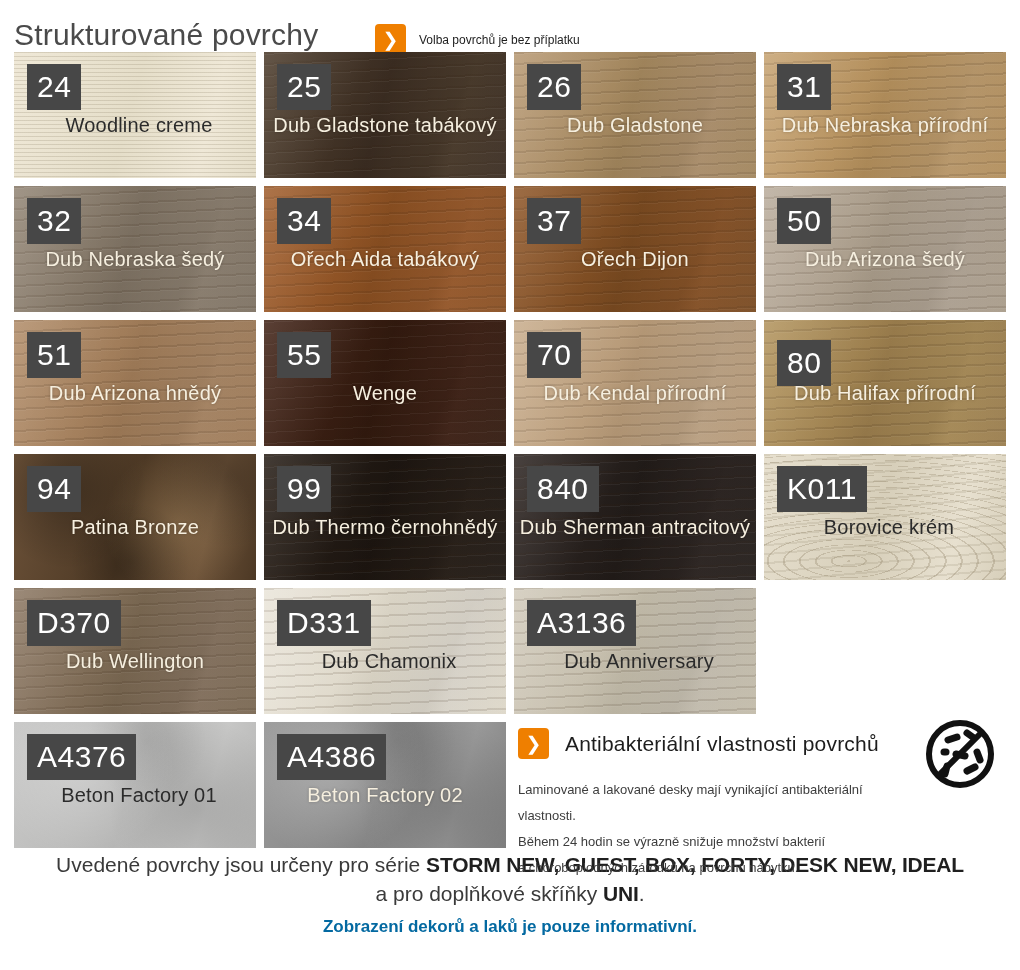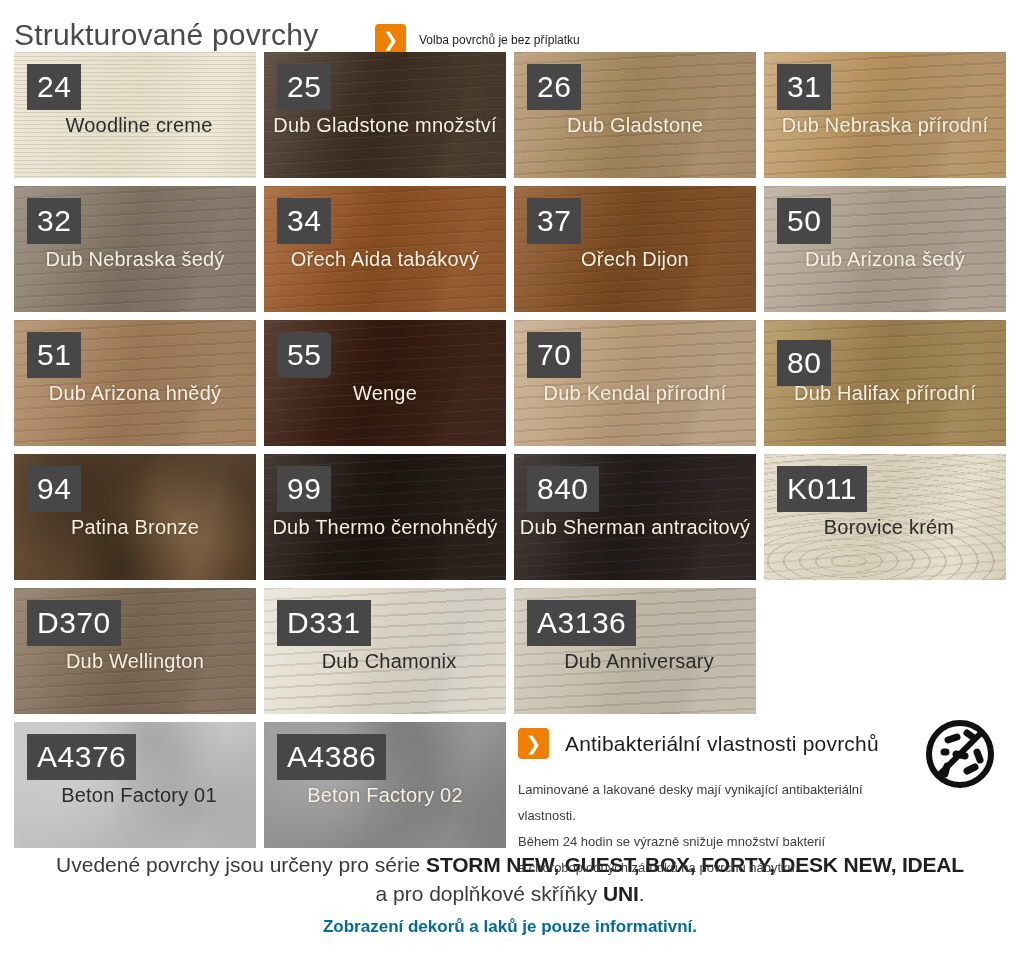--- a/index.html
+++ b/index.html
@@ -124,21 +124,21 @@
       <span>Během 24 hodin se výrazně snižuje množství bakterií</span><br>
       <span>a choroboplodných zárodků na povrchu nábytku.</span>
     </div>
   </div>
 <div class="swatch text-dark tex-fine-lines" style="grid-area: 1 / 1; --c1: #efe8d7; --c2: #e5dec9;">
     <div class="badge" style="background: rgb(71, 71, 71);">24</div>
     <div class="name">Woodline creme</div>
   </div>
     <div class="swatch text-light tex-wood" style="grid-area: 1 / 2; --c1: #4f3f2f; --c2: #3a2c21;">
     <div class="badge" style="background: rgb(71, 71, 71);">25</div>
-    <div class="name">Dub Gladstone množství</div>
+    <div class="name">Dub Gladstone tabákový</div>
   </div>
     <div class="swatch text-light tex-wood" style="grid-area: 1 / 3; --c1: #b89a75; --c2: #a1855c;">
     <div class="badge" style="background: rgb(71, 71, 71);">26</div>
     <div class="name">Dub Gladstone</div>
   </div>
     <div class="swatch text-light tex-wood" style="grid-area: 1 / 4; --c1: #c7a474; --c2: #b28e5b;">
     <div class="badge" style="background: rgb(71, 71, 71);">31</div>
     <div class="name">Dub Nebraska přírodní</div>
   </div>
     <div class="swatch text-light tex-wood" style="grid-area: 2 / 1; --c1: #948777; --c2: #7d7162;">
@@ -155,21 +155,21 @@
   </div>
     <div class="swatch text-light tex-wood" style="grid-area: 2 / 4; --c1: #bbae9e; --c2: #a89b89;">
     <div class="badge" style="background: rgb(71, 71, 71);">50</div>
     <div class="name">Dub Arizona šedý</div>
   </div>
     <div class="swatch text-light tex-wood" style="grid-area: 3 / 1; --c1: #b28e6b; --c2: #9e7a57;">
     <div class="badge" style="background: rgb(71, 71, 71);">51</div>
     <div class="name">Dub Arizona hnědý</div>
   </div>
     <div class="swatch text-light tex-wood" style="grid-area: 3 / 2; --c1: #44261a; --c2: #31190e;">
-    <div class="badge" style="background: rgb(71, 71, 71); border-radius: 6px;">55</div>
+    <div class="badge" style="background: rgb(71, 71, 71);">55</div>
     <div class="name">Wenge</div>
   </div>
     <div class="swatch text-light tex-wood" style="grid-area: 3 / 3; --c1: #c9ae8e; --c2: #b69977;">
     <div class="badge" style="background: rgb(71, 71, 71);">70</div>
     <div class="name">Dub Kendal přírodní</div>
   </div>
     <div class="swatch text-light tex-wood" style="grid-area: 3 / 4; --c1: #b3955f; --c2: #997c4c;">
     <div class="badge" style="background: rgb(71, 71, 71); margin-top: 8px;">80</div>
     <div class="name">Dub Halifax přírodní</div>
   </div>

